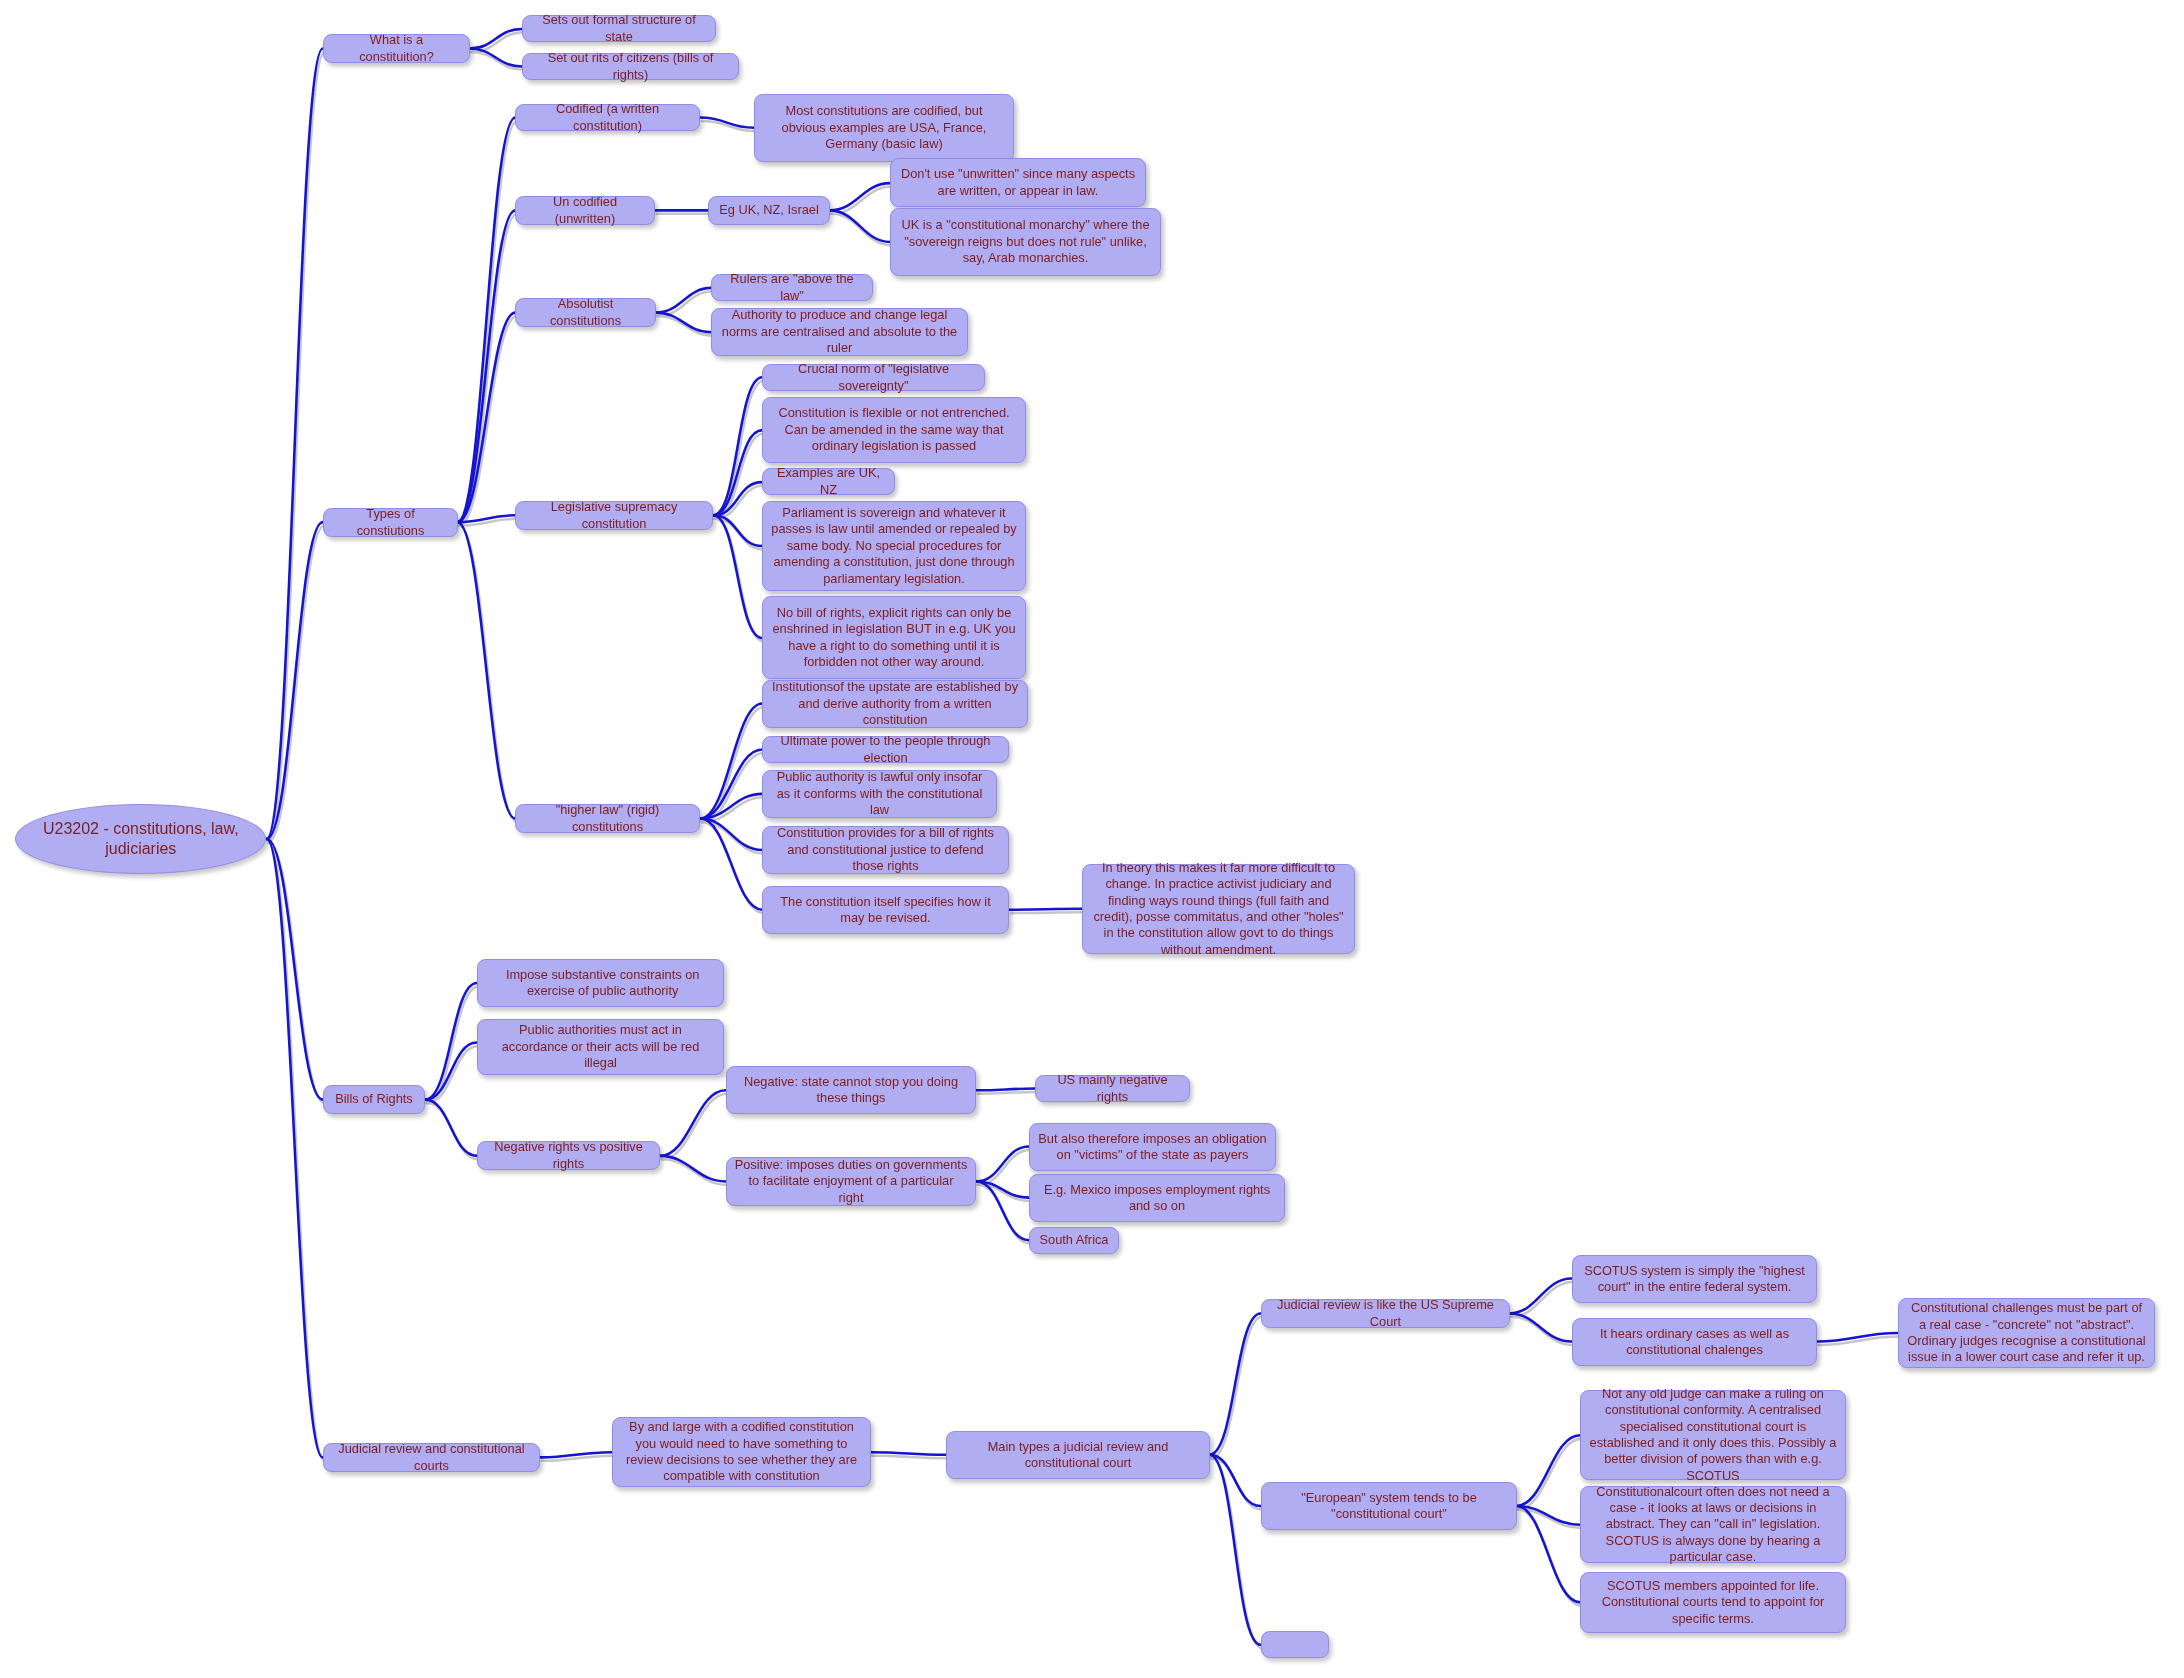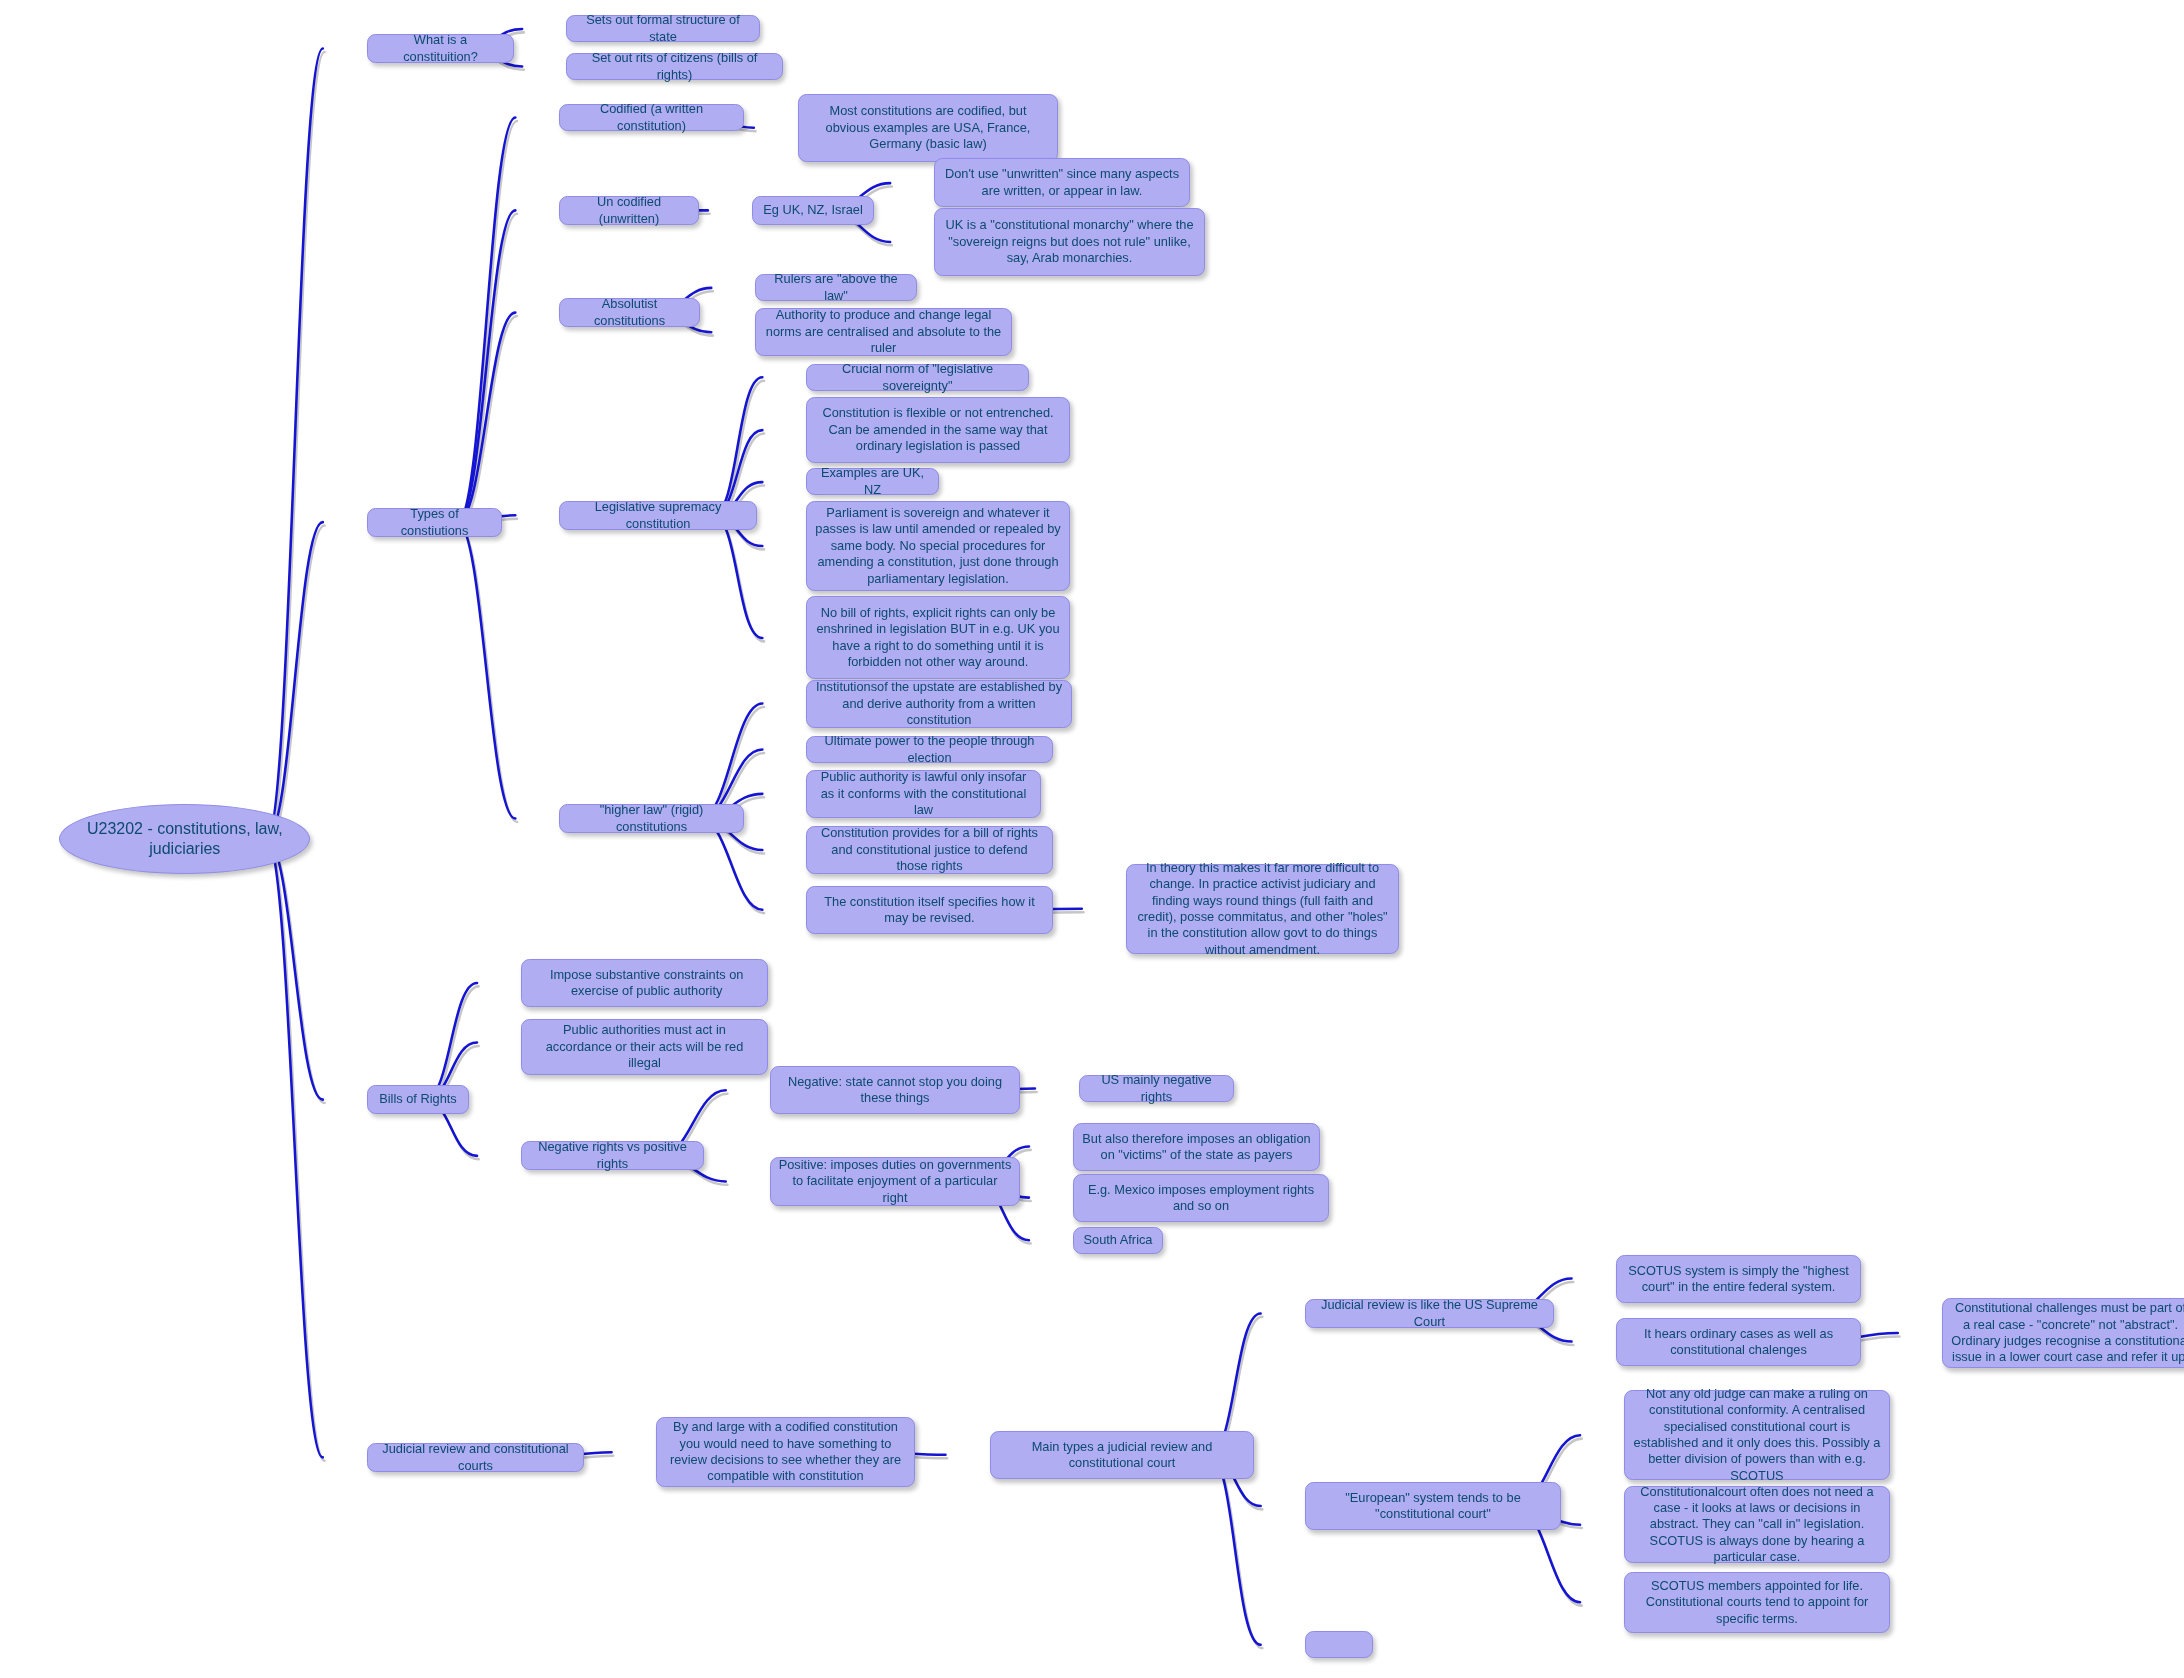--- a/index.html
+++ b/index.html
@@ -5,29 +5,28 @@
   html,body{margin:0;padding:0;background:#ffffff;}
   body{font-family:"Liberation Sans","DejaVu Sans",sans-serif;}
   #canvas{position:relative;width:2184px;height:1678px;background:#fff;overflow:hidden;}
   svg#links{position:absolute;left:0;top:0;width:2184px;height:1678px;pointer-events:none;}
   .node{
     position:absolute;
     background:#b0adf3;
     border:0.9px solid #8f8be6;
     border-radius:8.5px;
     box-shadow:2.6px 3.4px 4.3px rgba(0,0,0,0.22);
-    color:#0c4a6e;
+    color:#7f1d1d;
     display:flex;align-items:center;justify-content:center;
     text-align:center;
     box-sizing:border-box;
     padding:4.3px 7.7px;
     line-height:1.28;
     font-size:12.8px;
     z-index:5;
-    margin-left:44px;
   }
   .node.root{
     border-radius:50%;
     background:#b0adf3;
     border:0.9px solid #8f8be6;
     font-size:16px;
     padding:8.5px 15.3px;
   }
   .watermark{
     position:absolute;

